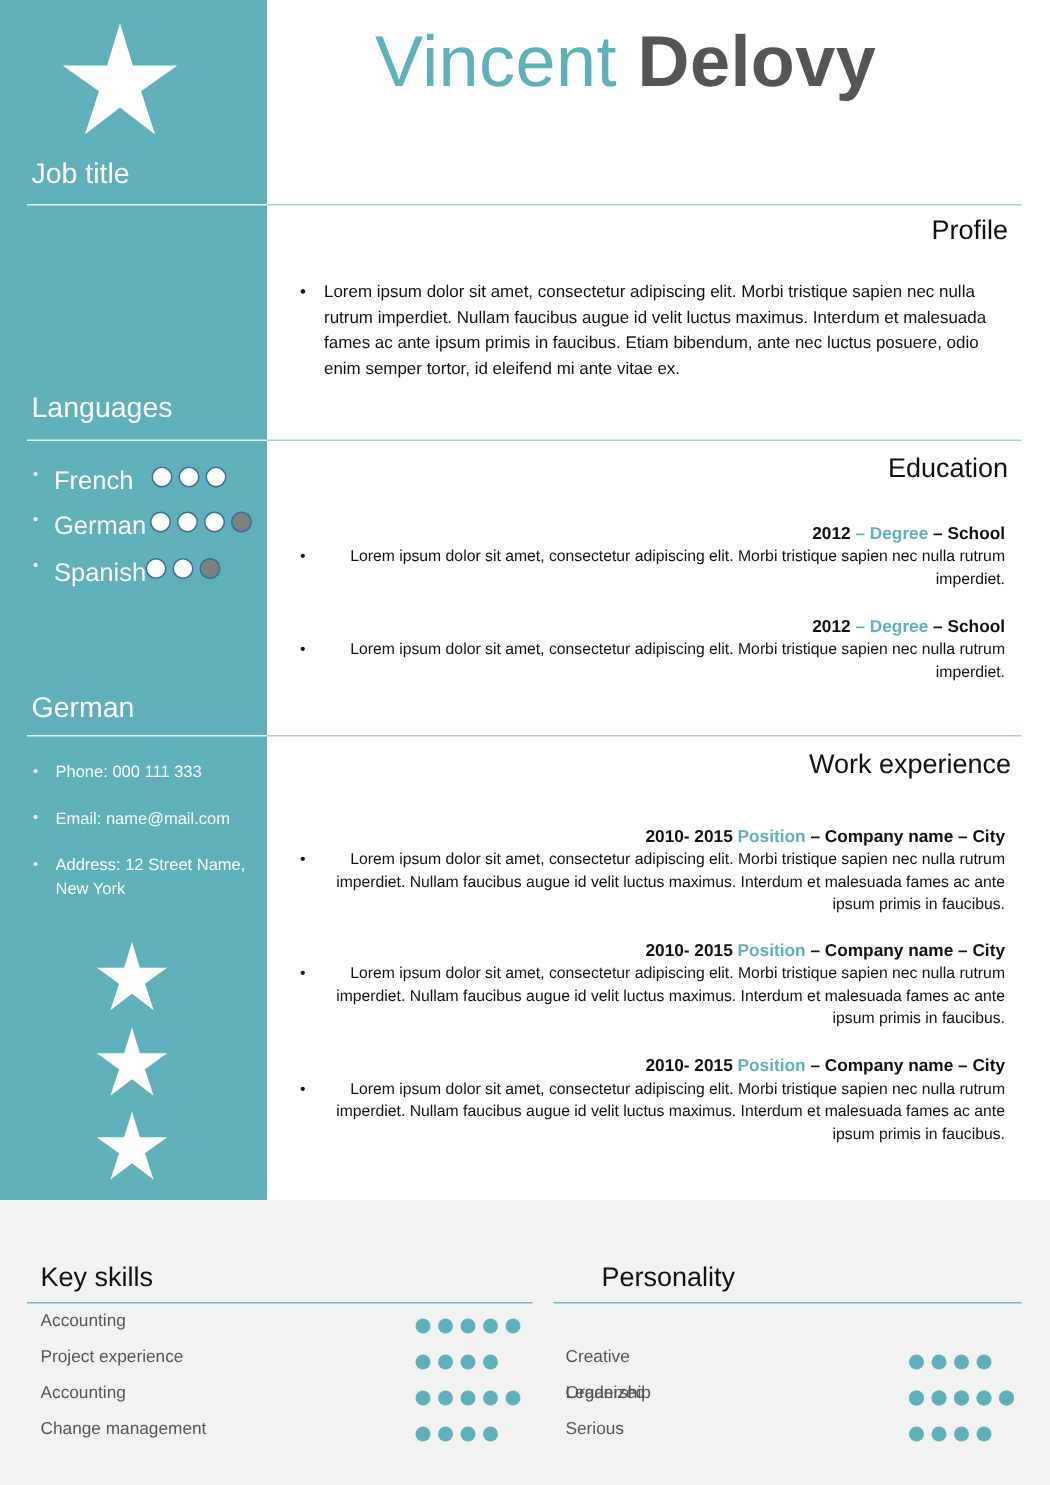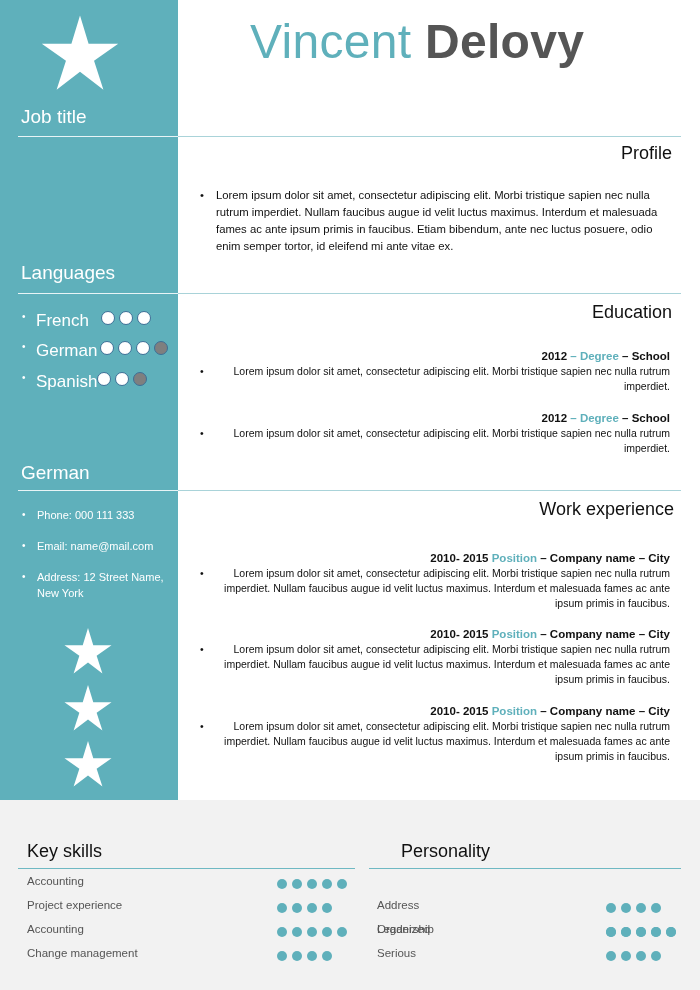--- a/index.html
+++ b/index.html
@@ -222,21 +222,21 @@
   <span class="skill-label">Leadership</span>
   <div class="skill-dots" style="left:229px;">
       <span class="sdot"></span>
       <span class="sdot"></span>
       <span class="sdot"></span>
       <span class="sdot"></span>
       <span class="sdot"></span>
     </div>
 </div>
 <div class="skill-row" style="left:377px;top:899px;">
-  <span class="skill-label">Address</span>
+  <span class="skill-label">Creative</span>
   <div class="skill-dots" style="left:229px;">
       <span class="sdot"></span>
       <span class="sdot"></span>
       <span class="sdot"></span>
       <span class="sdot"></span>
     </div>
 </div>
 <div class="skill-row" style="left:377px;top:923px;">
   <span class="skill-label">Organized</span>
   <div class="skill-dots" style="left:229px;">

